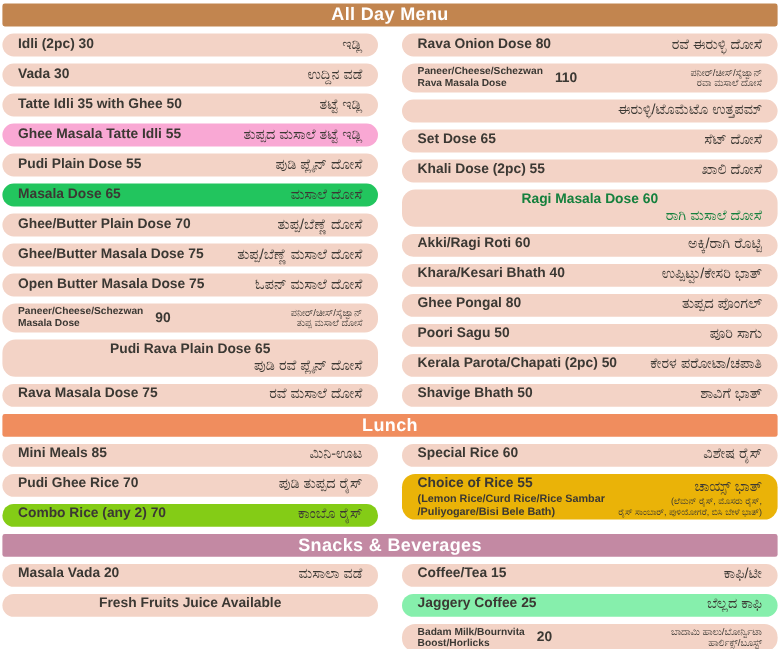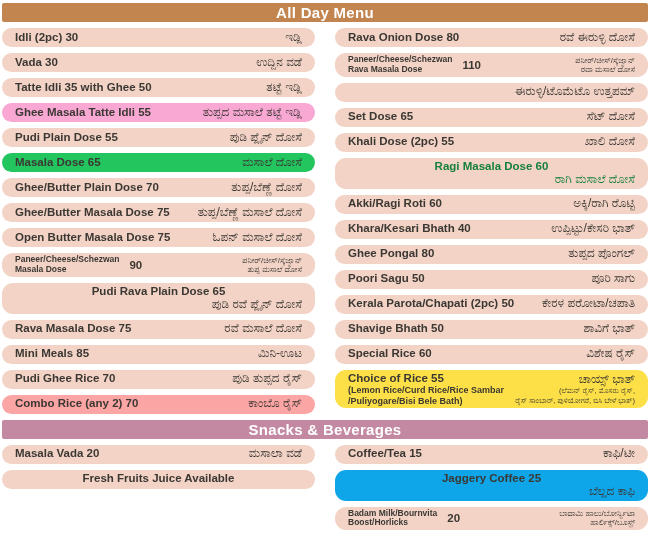--- a/index.html
+++ b/index.html
@@ -146,41 +146,44 @@
             <div class="kn">ಕೇರಳ ಪರೋಟಾ/ಚಪಾತಿ</div>
           </div>
           <div class="row" style="background: rgb(243, 211, 198); color: rgb(59, 56, 51);">
             <div class="en">Shavige Bhath 50</div>
             <div class="kn">ಶಾವಿಗೆ ಭಾತ್</div>
           </div>
         </div>
       </div>
     </div>
     <div class="section">
+      <div class="bar" style="background: rgb(240, 141, 94);">
+        <div class="bar-title">Lunch</div>
+      </div>
       <div class="cols">
         <div class="col">
           <div class="row" style="background: rgb(243, 211, 198); color: rgb(59, 56, 51);">
             <div class="en">Mini Meals 85</div>
             <div class="kn">ಮಿನಿ-ಊಟ</div>
           </div>
           <div class="row" style="background: rgb(243, 211, 198); color: rgb(59, 56, 51);">
             <div class="en">Pudi Ghee Rice 70</div>
             <div class="kn">ಪುಡಿ ತುಪ್ಪದ ರೈಸ್</div>
           </div>
-          <div class="row" style="background: #fca5a5; color: rgb(59, 56, 51);">
+          <div class="row" style="background: #84cc16; color: rgb(59, 56, 51);">
             <div class="en">Combo Rice (any 2) 70</div>
             <div class="kn">ಕಾಂಬೊ ರೈಸ್</div>
           </div>
         </div>
         <div class="col">
           <div class="row" style="background: rgb(243, 211, 198); color: rgb(59, 56, 51);">
             <div class="en">Special Rice 60</div>
             <div class="kn">ವಿಶೇಷ ರೈಸ್</div>
           </div>
-          <div class="row" style="background: #fde047; color: rgb(59, 56, 51);">
+          <div class="row" style="background: #eab308; color: rgb(59, 56, 51); align-items: flex-end;">
             <div class="en"><div class="lead">Choice of Rice 55</div><div class="sub">(Lemon Rice/Curd Rice/Rice Sambar
 /Puliyogare/Bisi Bele Bath)</div></div>
             <div class="kn"><div class="kn-lead">ಚಾಯ್ಸ್ ಭಾತ್</div><div class="kn-sub">(ಲೆಮನ್ ರೈಸ್, ಮೊಸರು ರೈಸ್,
 ರೈಸ್ ಸಾಂಬಾರ್, ಪುಳಿಯೋಗರೆ, ಬಿಸಿ ಬೇಳೆ ಭಾತ್)</div></div>
           </div>
         </div>
       </div>
     </div>
     <div class="section">
       <div class="bar" style="background: rgb(195, 137, 163);">
@@ -194,21 +197,21 @@
           </div>
           <div class="row center" style="background: rgb(243, 211, 198); color: rgb(59, 56, 51);">
             <div class="en">Fresh Fruits Juice Available</div>
           </div>
         </div>
         <div class="col">
           <div class="row" style="background: rgb(243, 211, 198); color: rgb(59, 56, 51); gap: 36px;">
             <div class="en">Coffee/Tea 15</div>
             <div class="kn">ಕಾಫಿ/ಟೀ</div>
           </div>
-          <div class="row" style="background: #0ea5e9; color: rgb(59, 56, 51); flex-direction: column;">
+          <div class="row" style="background: #86efac; color: rgb(59, 56, 51);">
             <div class="en">Jaggery Coffee 25</div>
             <div class="kn">ಬೆಲ್ಲದ ಕಾಫಿ</div>
           </div>
           <div class="row" style="background: rgb(243, 211, 198); color: rgb(59, 56, 51);">
             <div class="en small">Badam Milk/Bournvita
 Boost/Horlicks</div>
             <div class="price">20</div>
             <div class="kn small">ಬಾದಾಮಿ ಹಾಲು/ಬೋರ್ನ್ವಿಟಾ
 ಹಾರ್ಲಿಕ್ಸ್/ಬೂಸ್ಟ್</div>
           </div>

